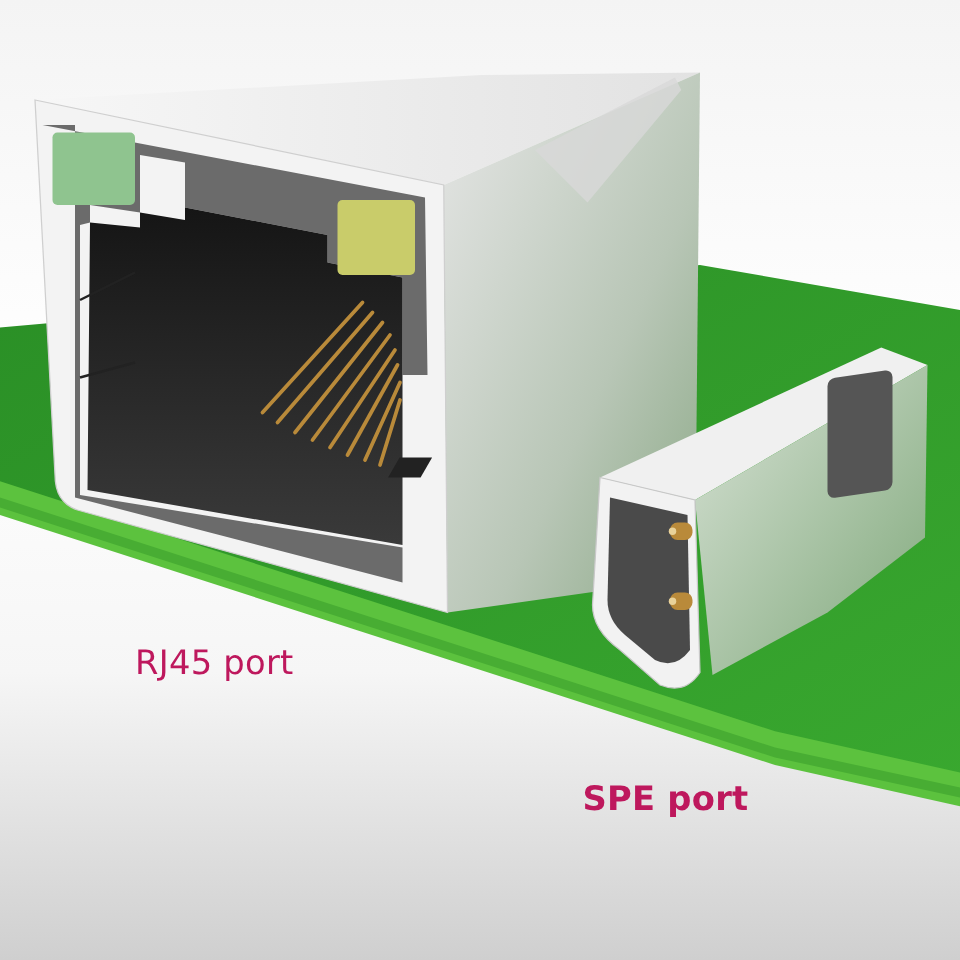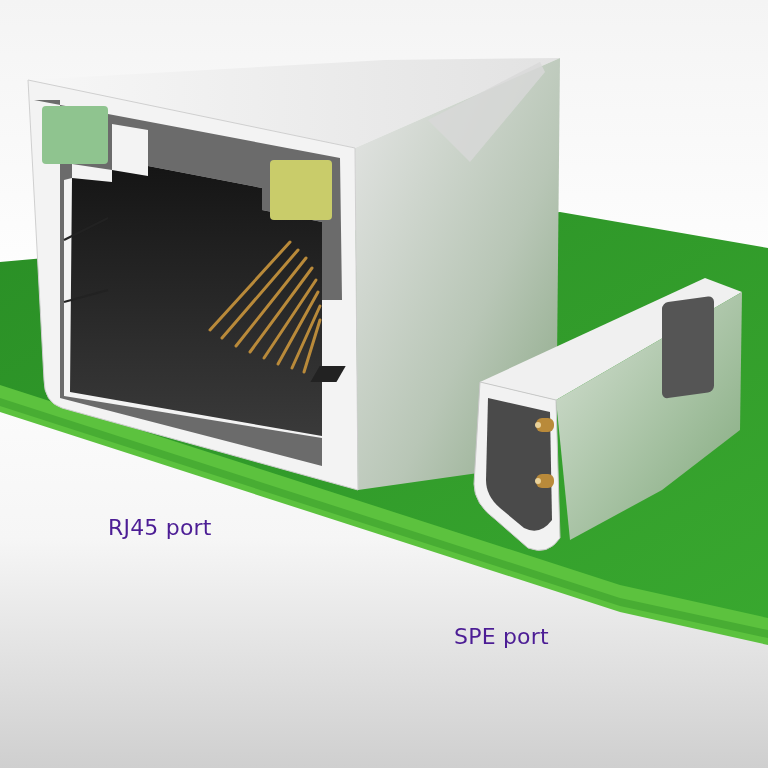--- a/index.html
+++ b/index.html
@@ -1,22 +1,22 @@
 <!DOCTYPE html>
 <html><head>
 <meta charset="utf-8">
 <style>
   html,body{margin:0;padding:0;}
   body{width:768px;height:768px;overflow:hidden;position:relative;
     background:linear-gradient(180deg,#f4f4f4 0%,#ffffff 40%,#f6f6f6 70%,#cfcfcf 100%);
     font-family:"DejaVu Sans","Liberation Sans",sans-serif;}
   .scene{position:absolute;left:0;top:0;width:768px;height:768px;}
-  .label{position:absolute;color:#4c1d95;font-size:22px;letter-spacing:0.2px;text-align:right;}
+  .label{position:absolute;color:#be185d;font-size:27px;letter-spacing:0.2px;text-align:right;}
   .label-rj45{left:108px;top:515px;}
-  .label-spe{left:454px;top:624px;}
+  .label-spe{left:466px;top:624px;font-weight:bold;}
 </style>
 </head>
 <body>
 
 <svg class="scene" viewBox="0 0 768 768" xmlns="http://www.w3.org/2000/svg">
   <defs>
     <linearGradient id="pcbTop" x1="0" y1="0" x2="1" y2="1">
       <stop offset="0" stop-color="#2a8f26"></stop>
       <stop offset="1" stop-color="#39a82f"></stop>
     </linearGradient>

